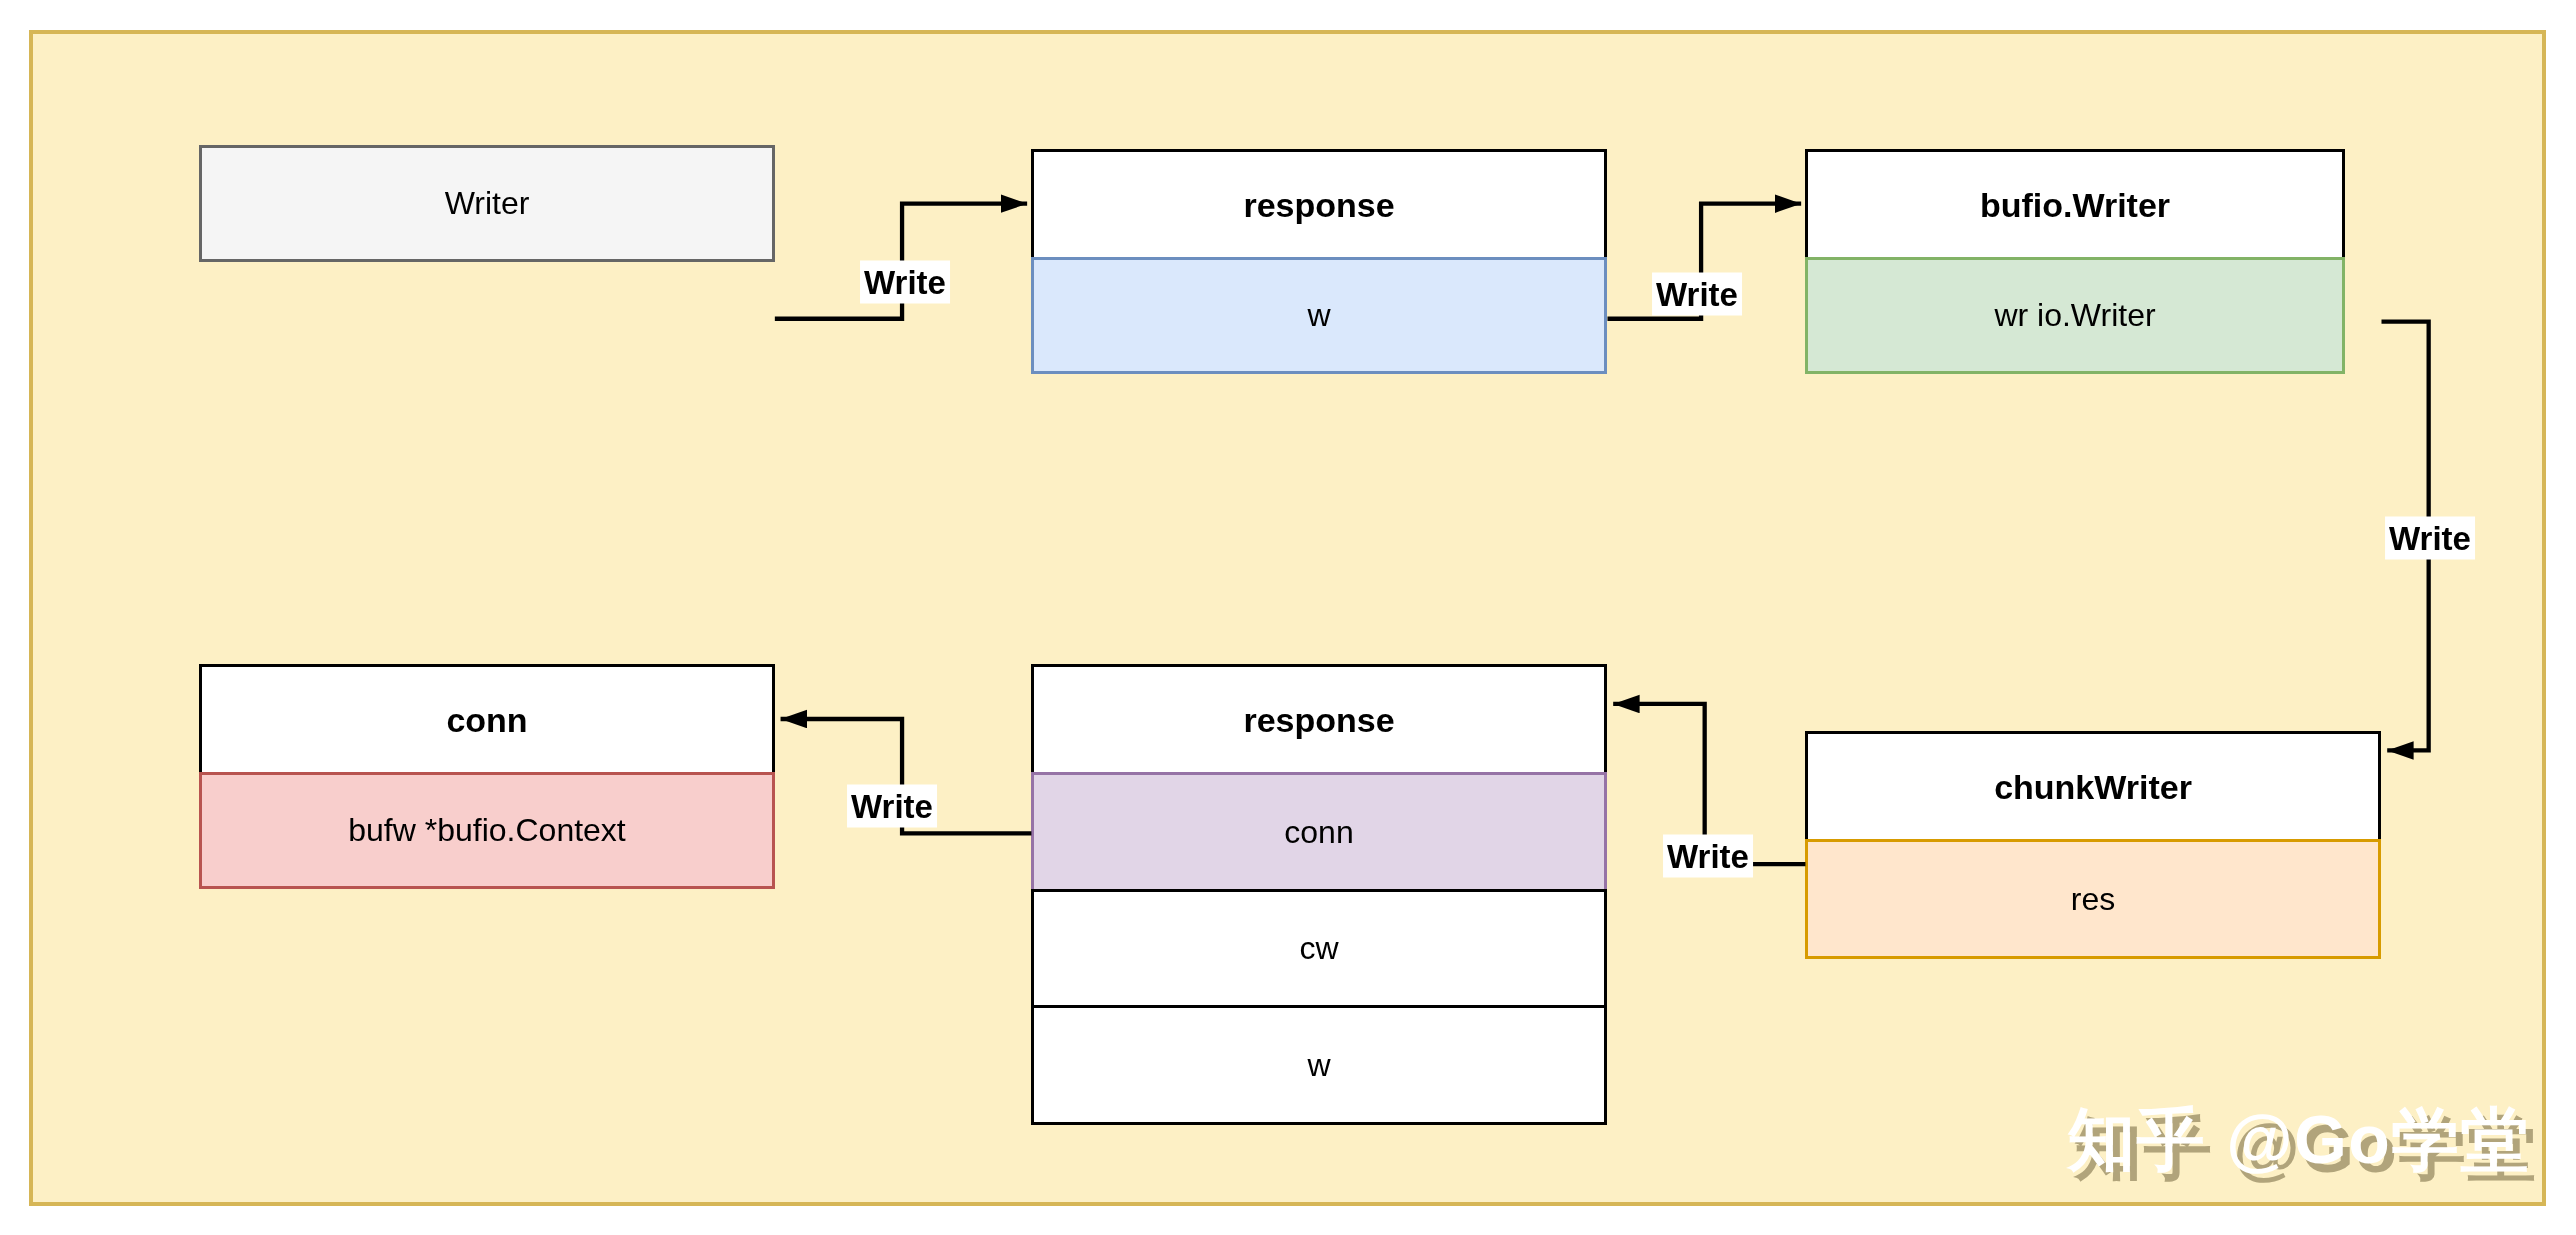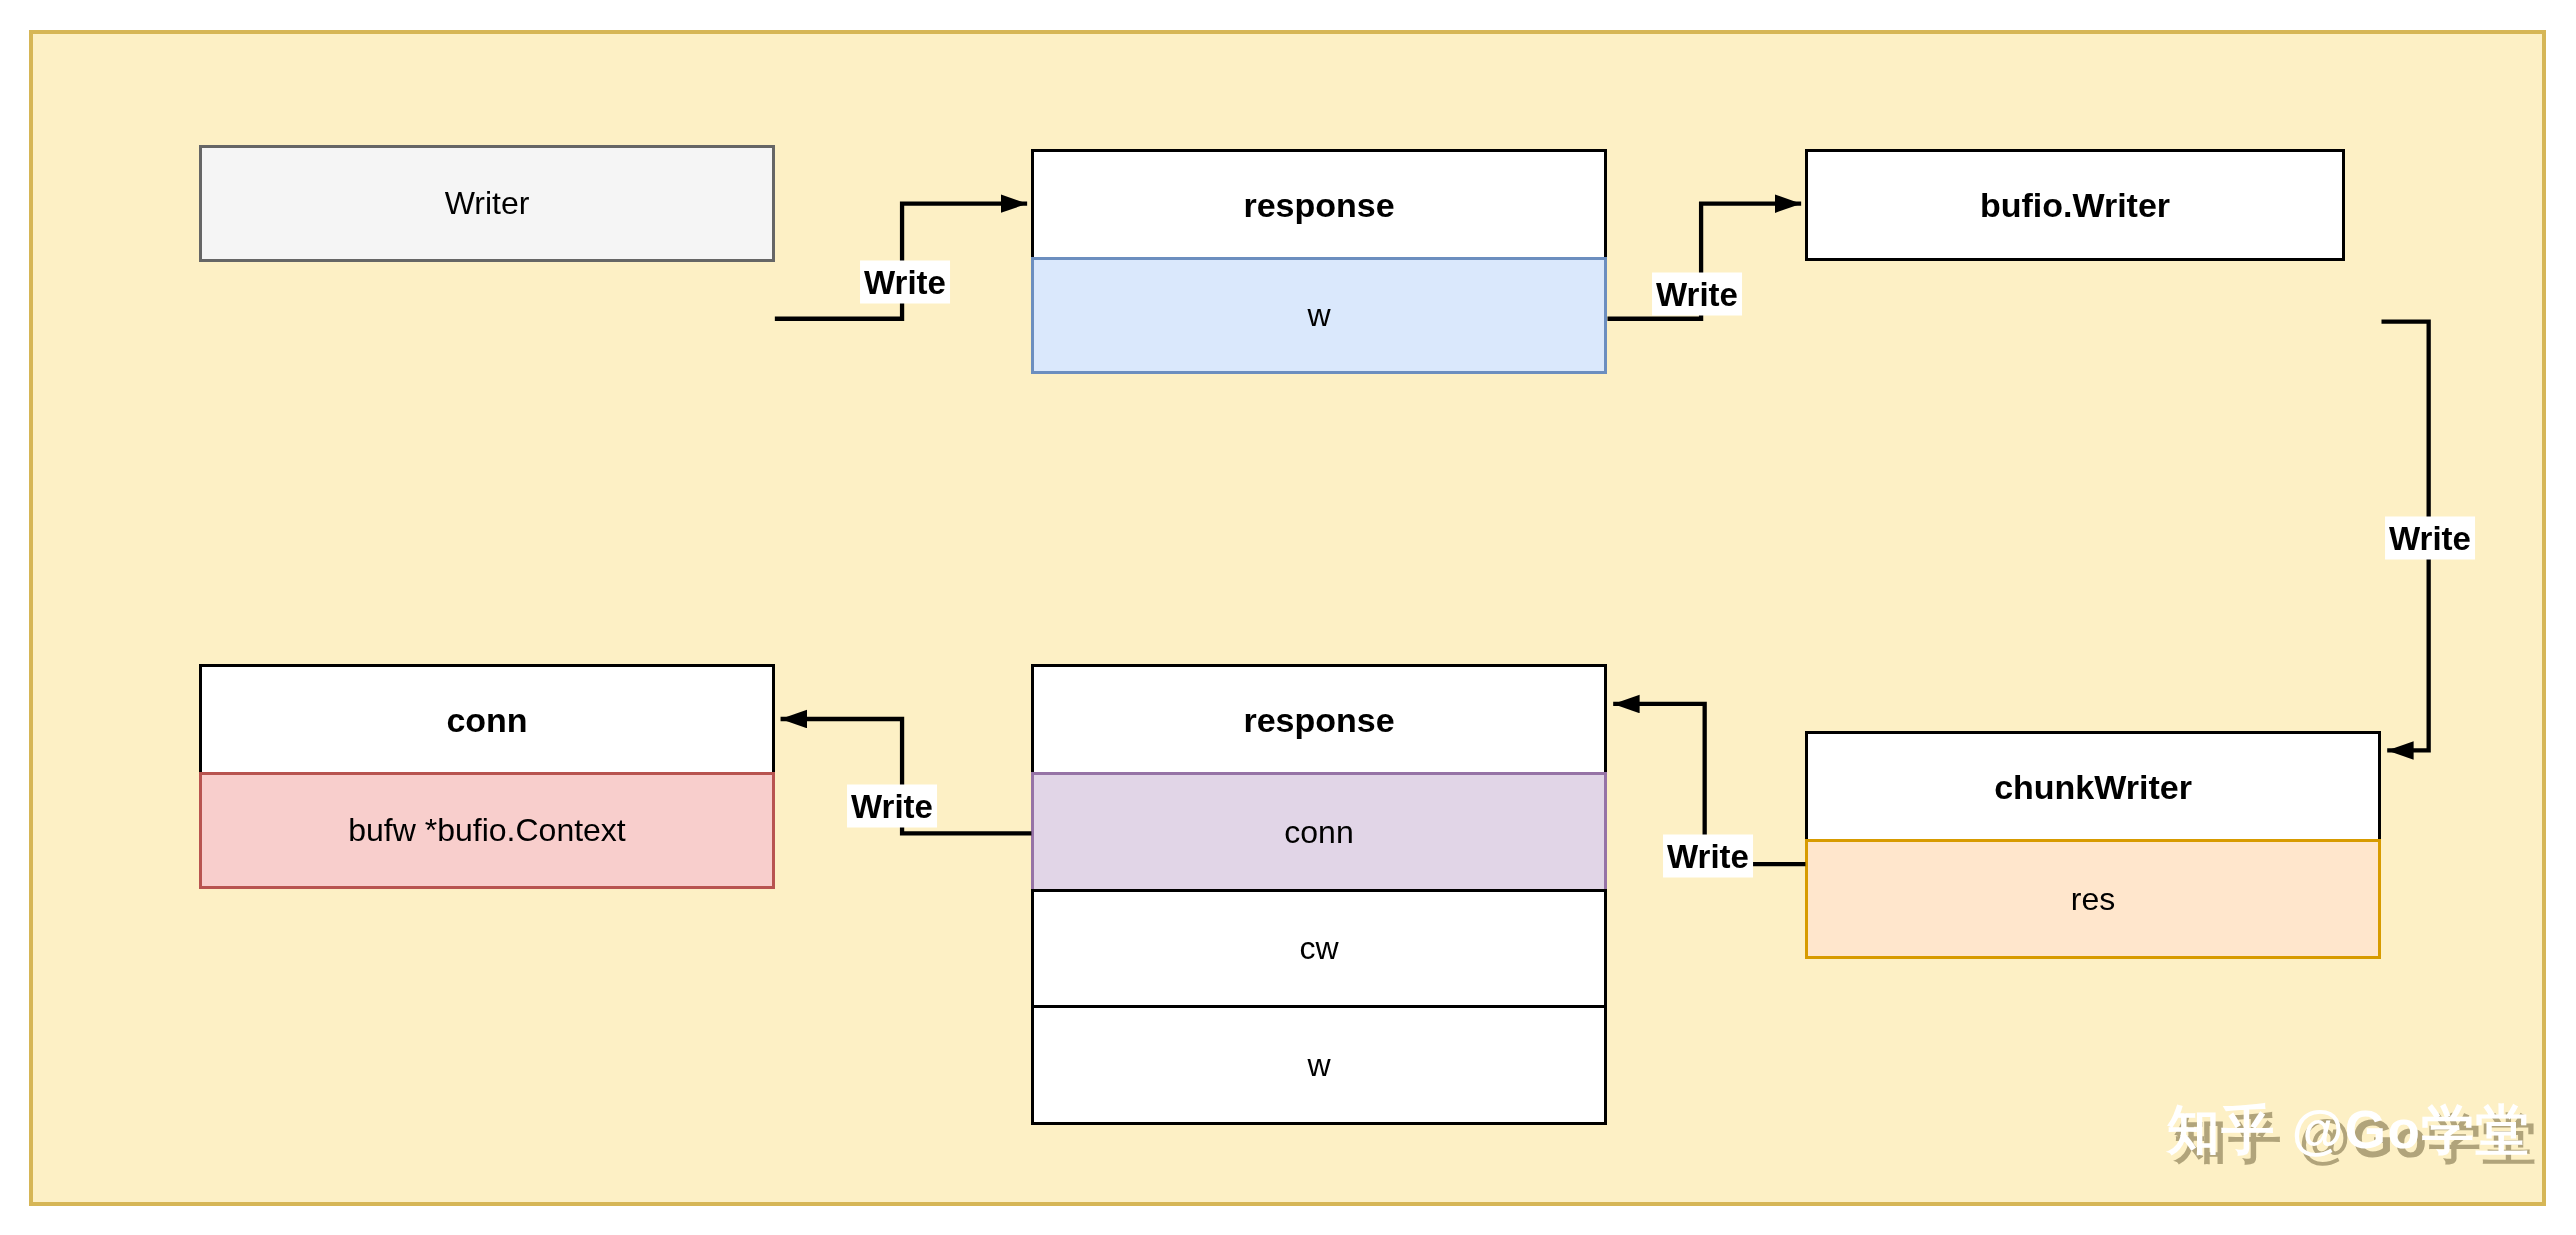--- a/index.html
+++ b/index.html
@@ -37,21 +37,21 @@
   .f-purple{background:#e1d5e7;border-color:#9673a6;}
   .f-red   {background:#f8cecc;border-color:#b85450;}
   .chip{
     position:absolute;transform:translate(-50%,-50%);
     background:#ffffff;color:#000000;
     font-weight:bold;font-size:33px;line-height:1.0;
     padding:5px 4px;white-space:nowrap;
   }
   .watermark{
     position:absolute;right:46px;top:1095px;
-    font-size:53px;font-weight:bold;color:#ffffff;
+    font-size:68px;font-weight:bold;color:#ffffff;
     text-shadow:7.1px 8.6px 0 #b1a47b;
     white-space:nowrap;letter-spacing:1.4px;
   }
 </style>
 </head>
 <body>
 
 <div id="stage">
 
   <div id="frame"></div>
@@ -60,20 +60,21 @@
     <div class="row f-gray">Writer</div>
   </div>
 
   <div class="node" style="left:1031px;top:149px;width:576px;">
     <div class="hdr">response</div>
     <div class="row f-blue">w</div>
   </div>
 
   <div class="node" style="left:1805px;top:149px;width:540px;">
     <div class="hdr">bufio.Writer</div>
+    <div class="row f-green">wr io.Writer</div>
   </div>
 
   <div class="node" style="left:1805px;top:693px;width:576px;margin-top:38px;">
     <div class="hdr">chunkWriter</div>
     <div class="row tall f-orange">res</div>
   </div>
 
   <div class="node" style="left:1031px;top:664px;width:576px;">
     <div class="hdr">response</div>
     <div class="row tall f-purple">conn</div>

